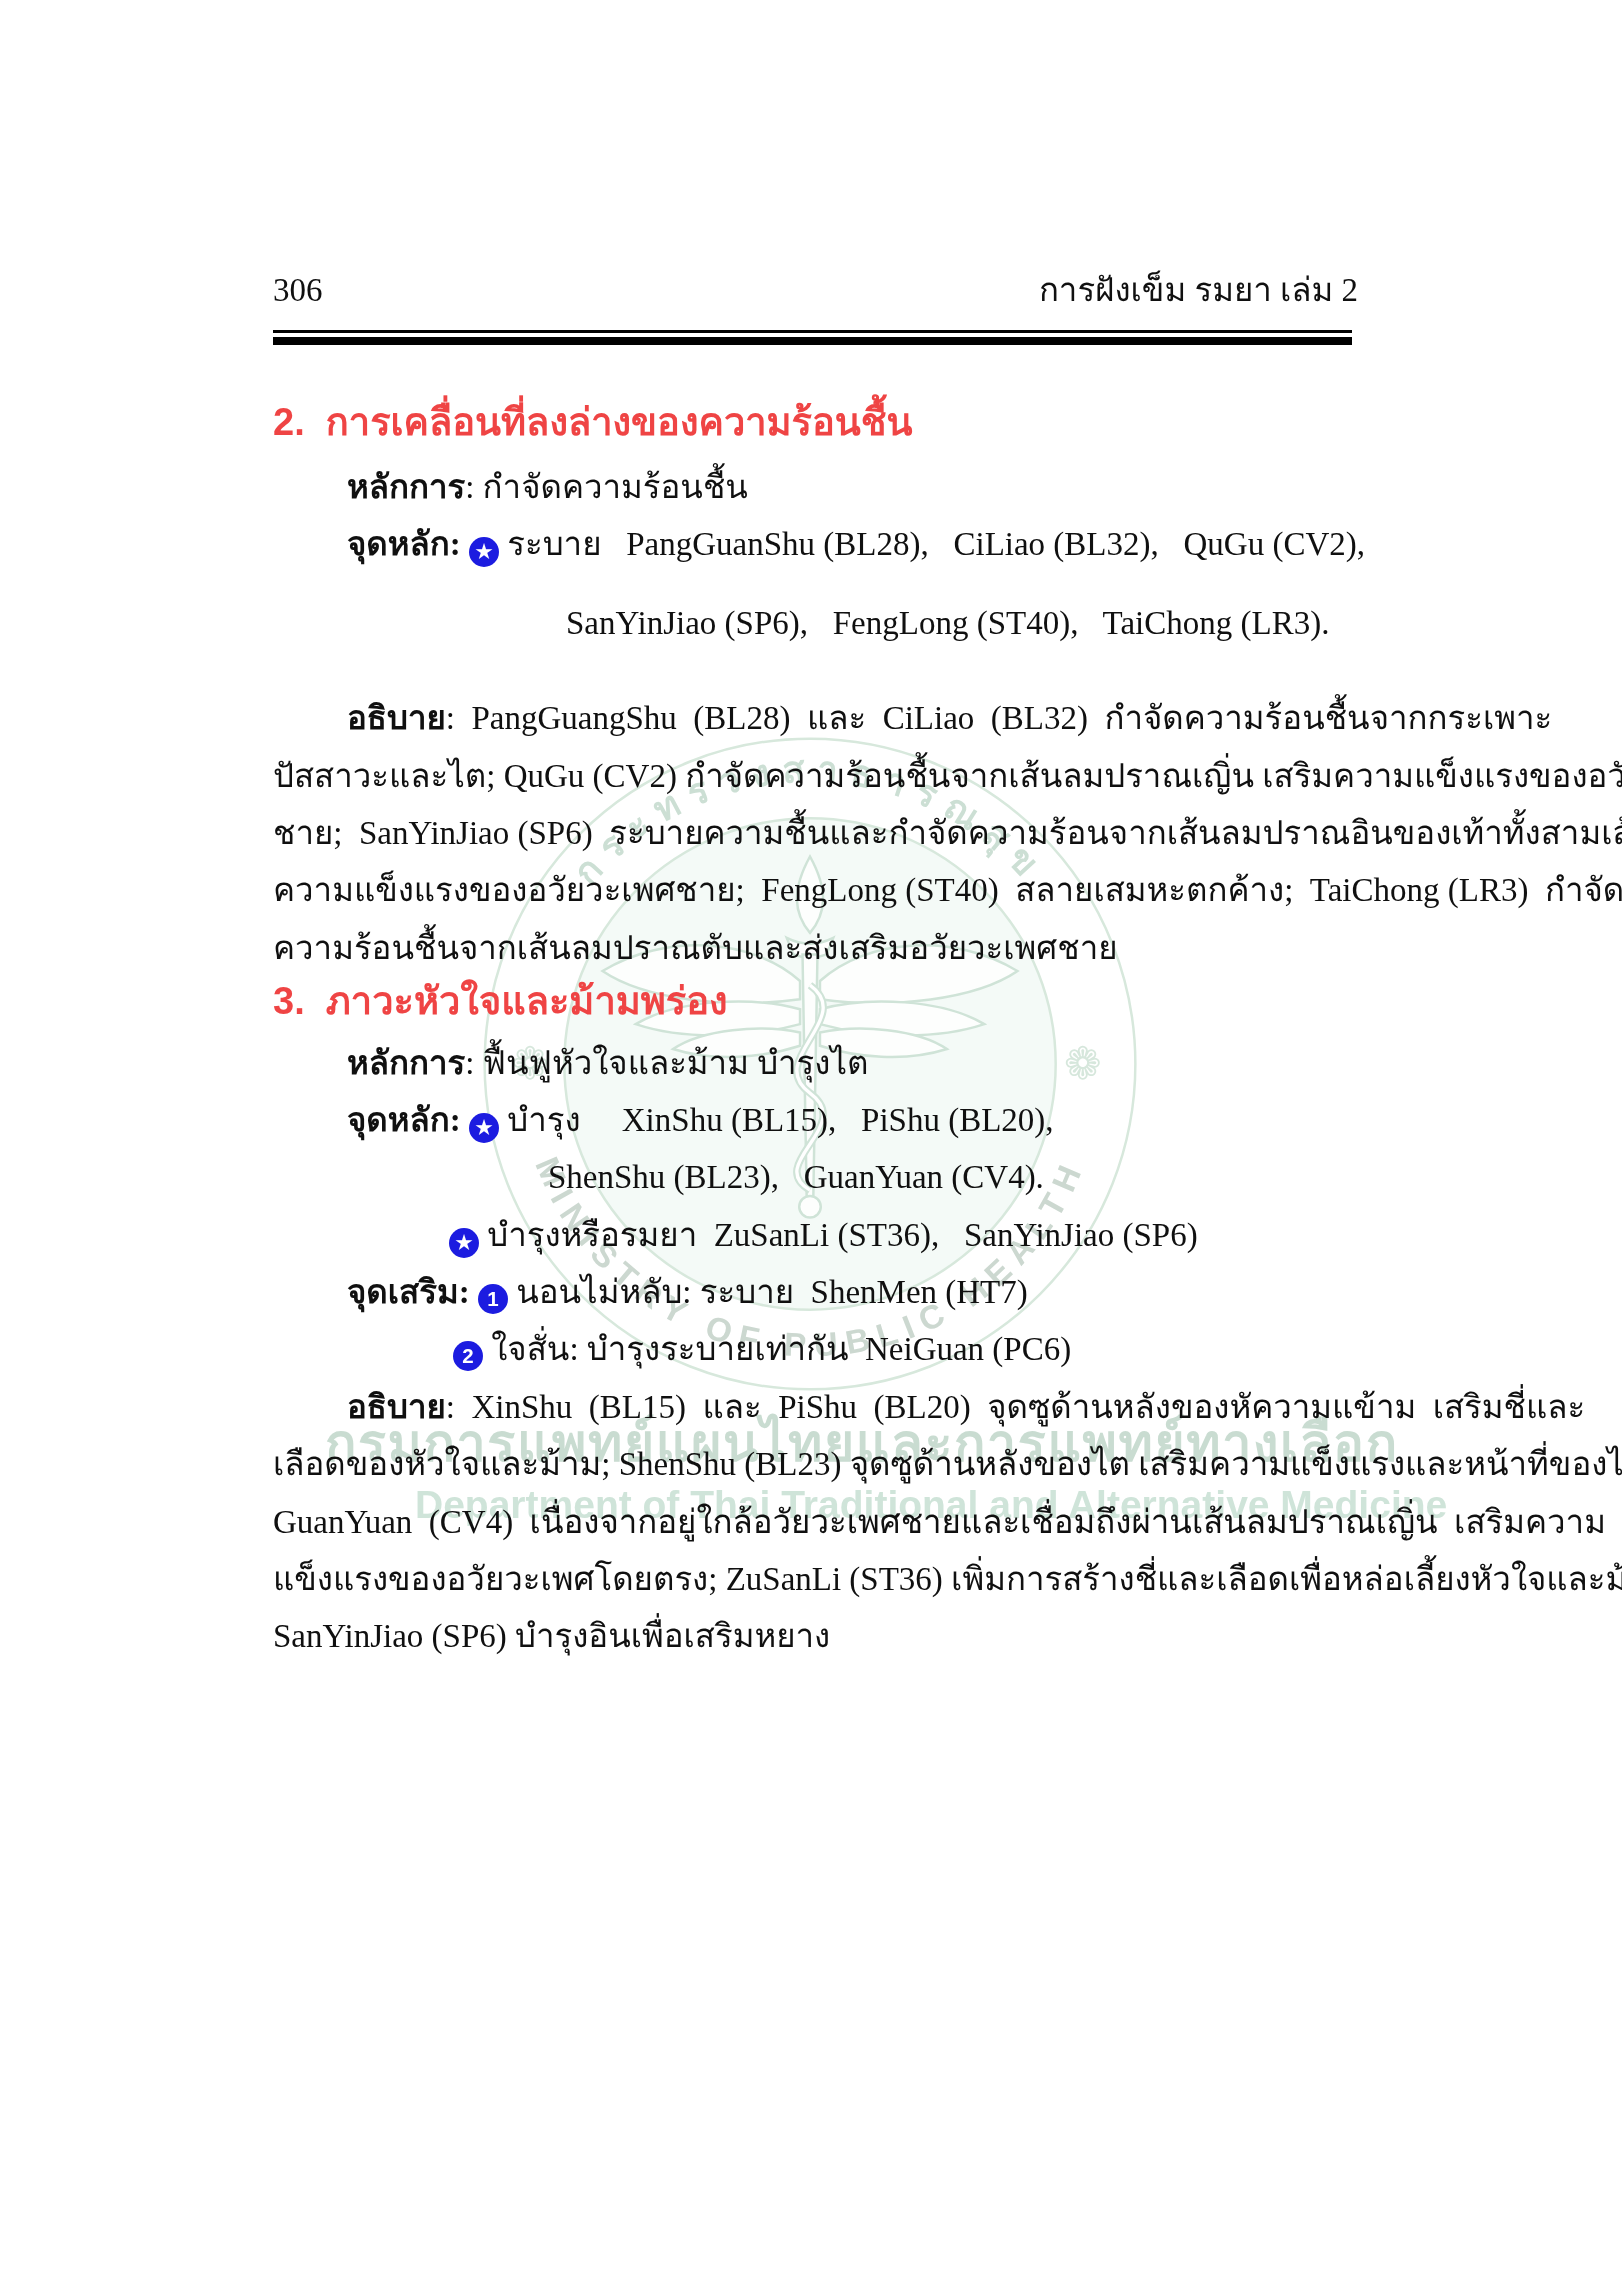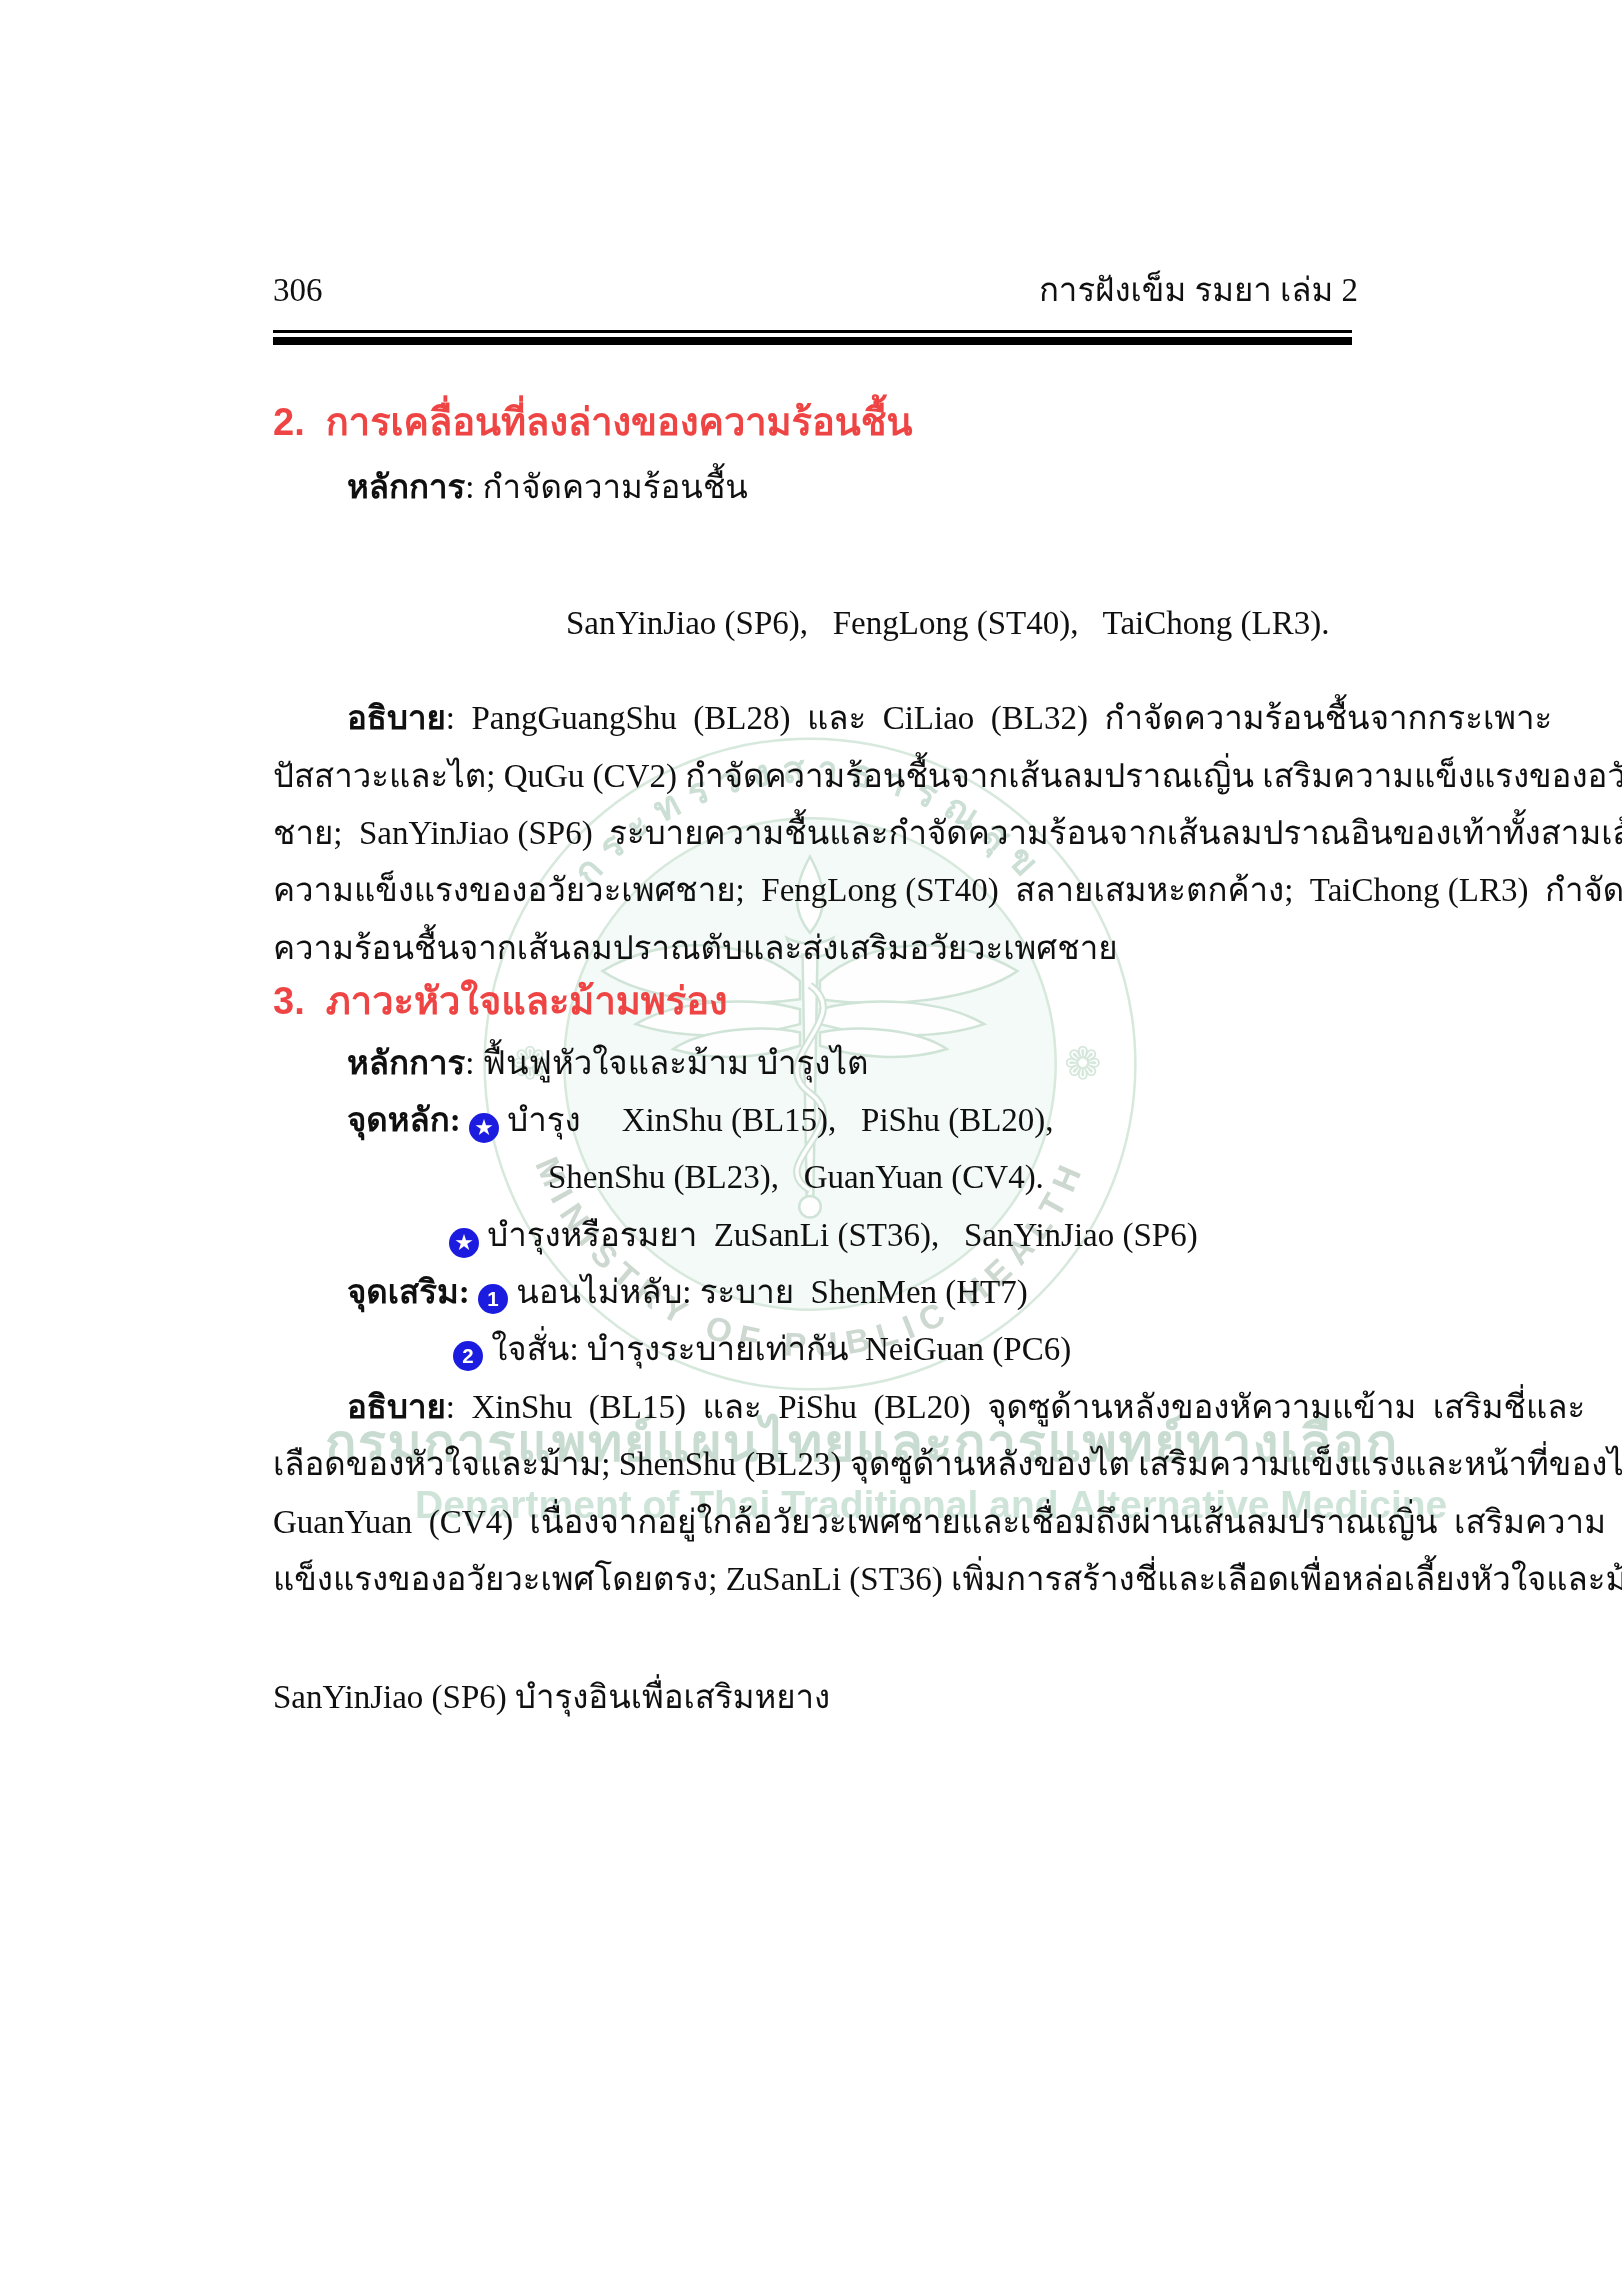--- a/index.html
+++ b/index.html
@@ -28,21 +28,21 @@
   .pr3{left:347px;top:1040px;}
   .mn3{left:347px;top:1097px;}
   .mn3b{left:548px;top:1154px;}
   .mn3c{left:449px;top:1212px;}
   .ex3{left:347px;top:1269px;}
   .ex3b{left:453px;top:1326px;}
   .d3a{left:347px;top:1384px;}
   .d3b{left:273px;top:1441px;}
   .d3c{left:273px;top:1499px;}
   .d3d{left:273px;top:1556px;}
-  .d3e{left:273px;top:1674px;}
+  .d3e{left:273px;top:1613px;}
   
   .bullet{display:inline-block;width:30px;height:30px;border-radius:50%;
           background:#1c1ce0;color:#ffffff;text-align:center;
           font:bold 20.5px/30px "Liberation Sans", sans-serif;vertical-align:-3.3px;}
   .bullet-star{font-size:19px;}
   
   .wm-seal{position:absolute;left:478px;top:732px;z-index:1;}
   .wm1{position:absolute;left:325px;top:1412px;z-index:1;
        font:bold 52px/62px "Liberation Sans", sans-serif;color:#c9dcd1;letter-spacing:1.6px;white-space:pre;}
   .wm2{position:absolute;left:415px;top:1482px;z-index:1;
@@ -94,20 +94,21 @@
 
   <div class="line hdr-left">306</div>
   <div class="line hdr-right">การฝังเข็ม รมยา เล่ม 2</div>
   <div class="rule-thin"></div>
   <div class="rule-thick"></div>
 
   <div class="line h-blue h2">2.  การเคลื่อนที่ลงล่างของความร้อนชื้น</div>
 
   <div class="line pr2"><span class="b">หลักการ</span><span>: กำจัดความร้อนชื้น</span></div>
 
+  <div class="line mn2"><span class="b">จุดหลัก:</span><span> </span><span class="bullet bullet-star">★</span><span> ระบาย   PangGuanShu (BL28),   CiLiao (BL32),   QuGu (CV2),</span></div>
 
   <div class="line mn2b">SanYinJiao (SP6),   FengLong (ST40),   TaiChong (LR3).</div>
 
 
   <div class="line d2a"><span class="b">อธิบาย</span><span>:  PangGuangShu  (BL28)  และ  CiLiao  (BL32)  กำจัดความร้อนชื้นจากกระเพาะ</span></div>
   <div class="line d2b">ปัสสาวะและไต; QuGu (CV2) กำจัดความร้อนชื้นจากเส้นลมปราณเญิ่น เสริมความแข็งแรงของอวัยวะเพศ</div>
   <div class="line d2c">ชาย;  SanYinJiao (SP6)  ระบายความชื้นและกำจัดความร้อนจากเส้นลมปราณอินของเท้าทั้งสามเส้น  เสริม</div>
   <div class="line d2d">ความแข็งแรงของอวัยวะเพศชาย;  FengLong (ST40)  สลายเสมหะตกค้าง;  TaiChong (LR3)  กำจัด</div>
   <div class="line d2e">ความร้อนชื้นจากเส้นลมปราณตับและส่งเสริมอวัยวะเพศชาย</div>
 

